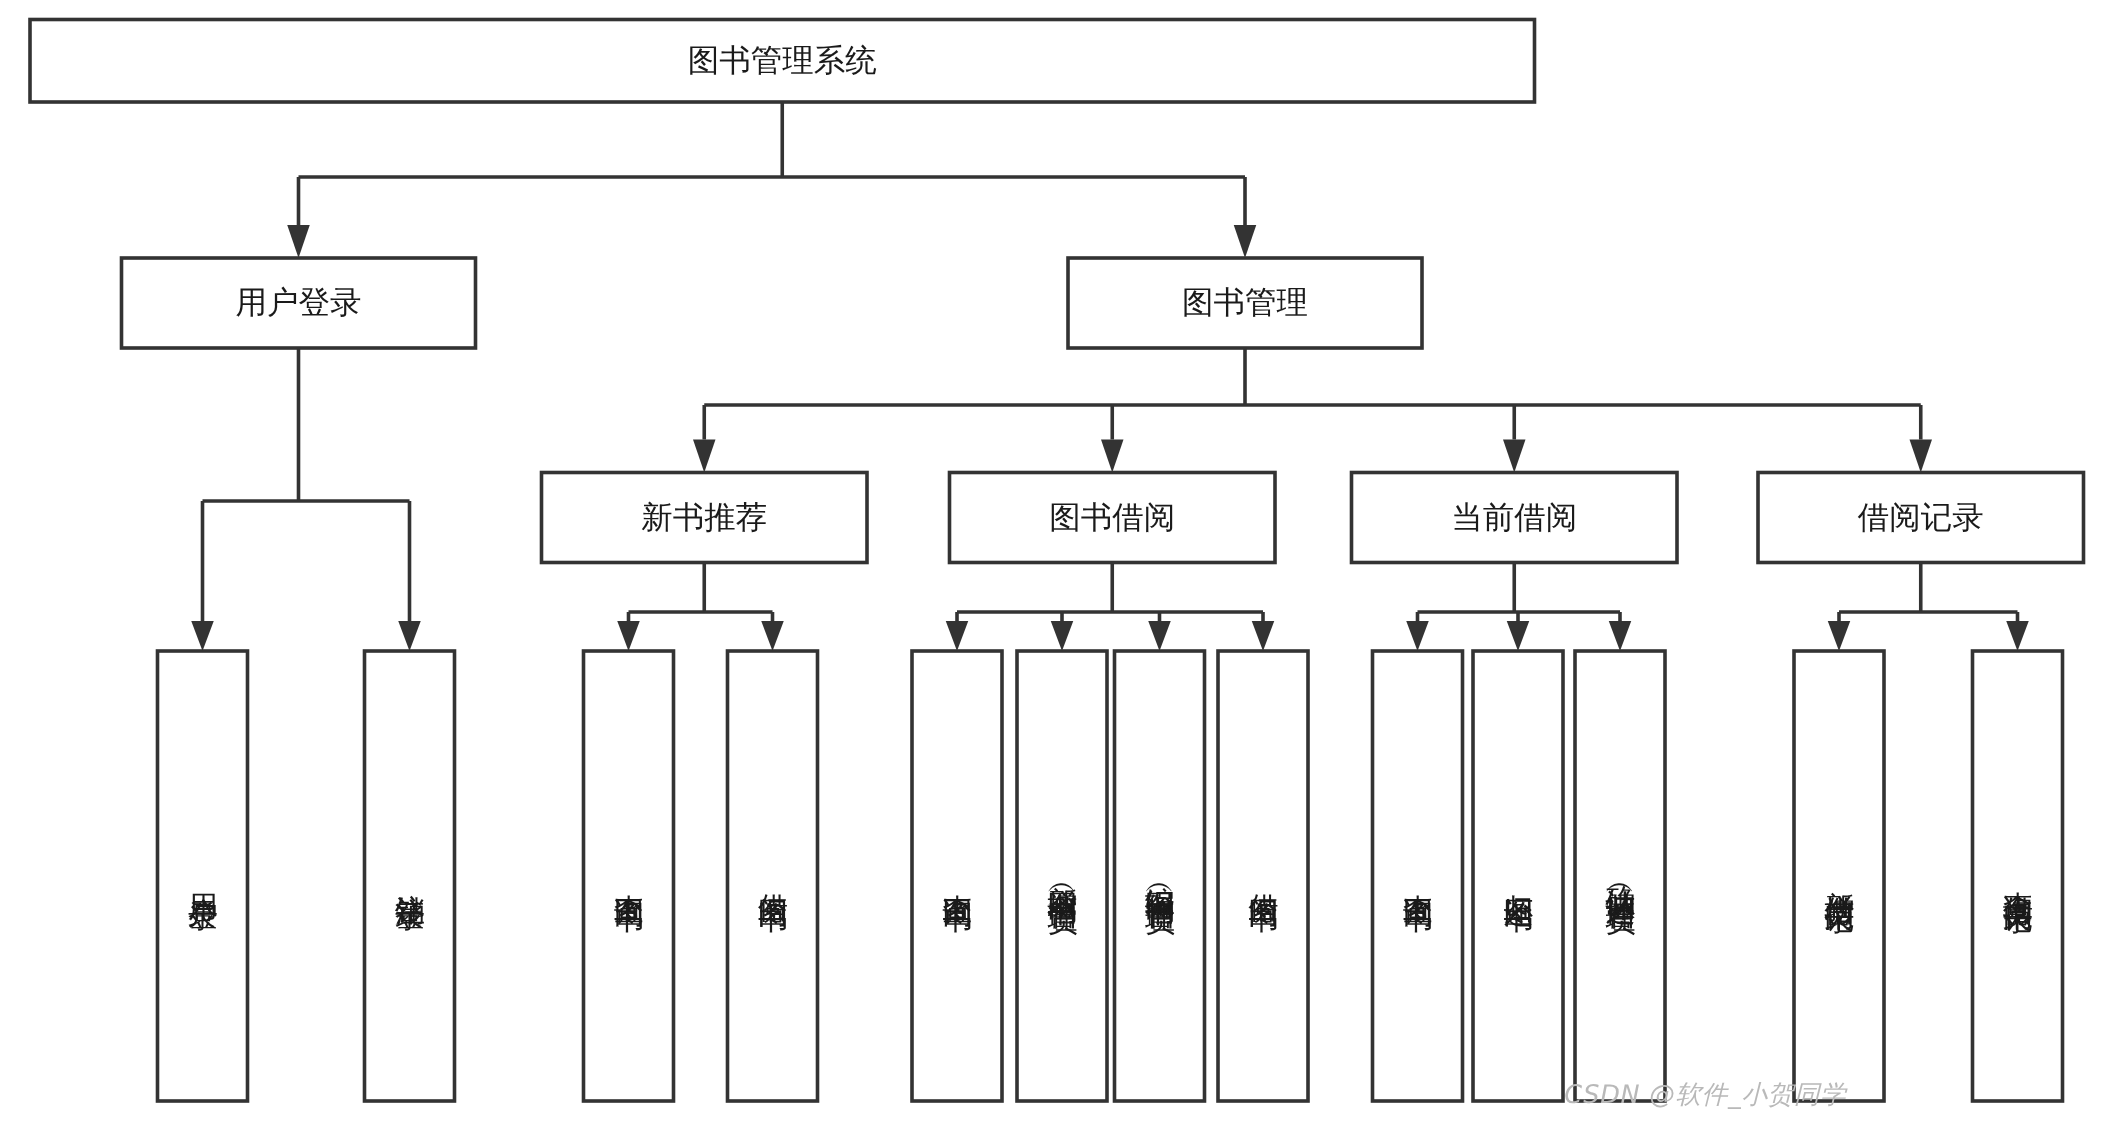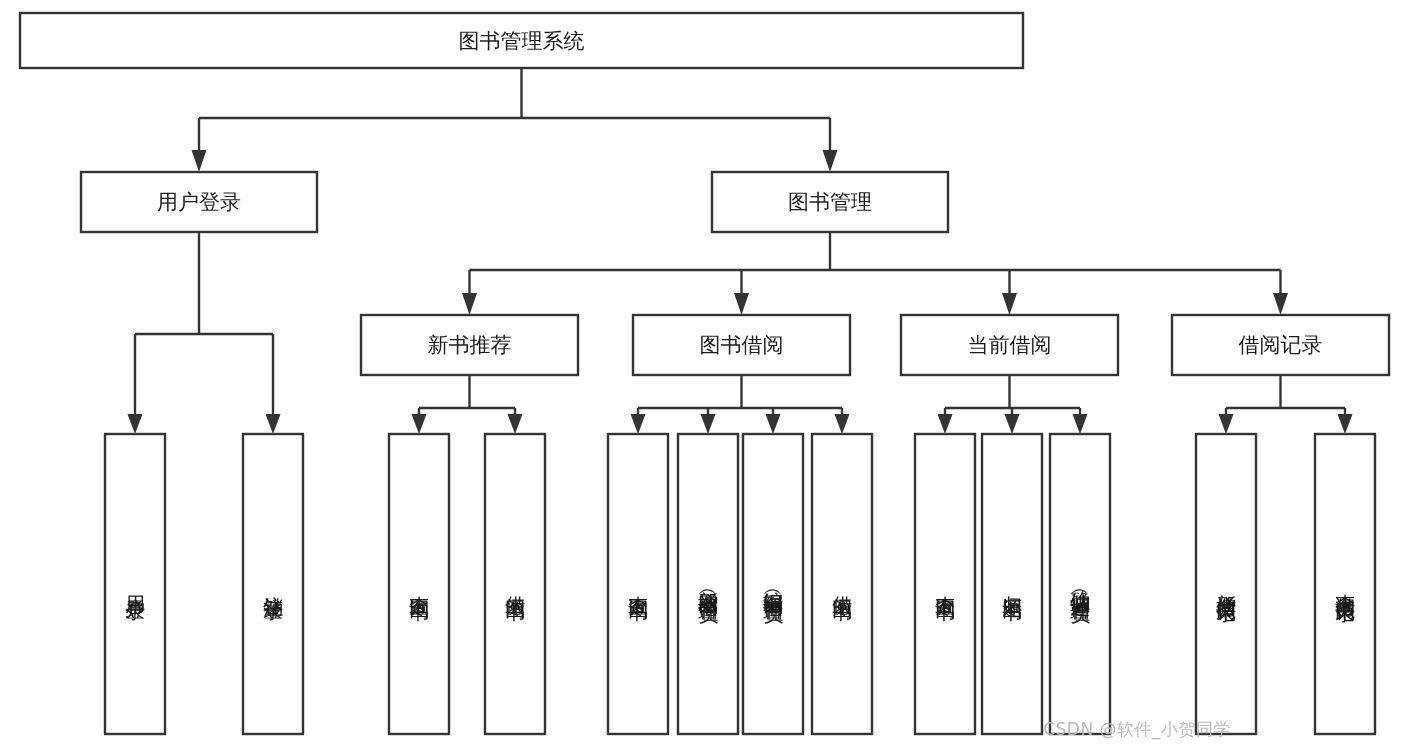--- a/index.html
+++ b/index.html
@@ -69,20 +69,21 @@
   }
   .watermark {
     position: absolute;
     right: 8px;
     bottom: 6px;
     font-family: "DejaVu Sans", "Liberation Sans", sans-serif;
     font-size: 17px;
     color: #b9b9b9;
     letter-spacing: 0.5px;
     white-space: nowrap;
+    font-style: italic;
   }
 </style>
 </head>
 <body>
 
 <div id="diagram-root">
   <svg class="diagram-canvas" viewBox="0 0 1405 747">
     <g id="connectors-layer">
         <line x1="521.5" y1="68" x2="521.5" y2="118" class="connector"></line>
         <line x1="199" y1="118" x2="830" y2="118" class="connector"></line>

